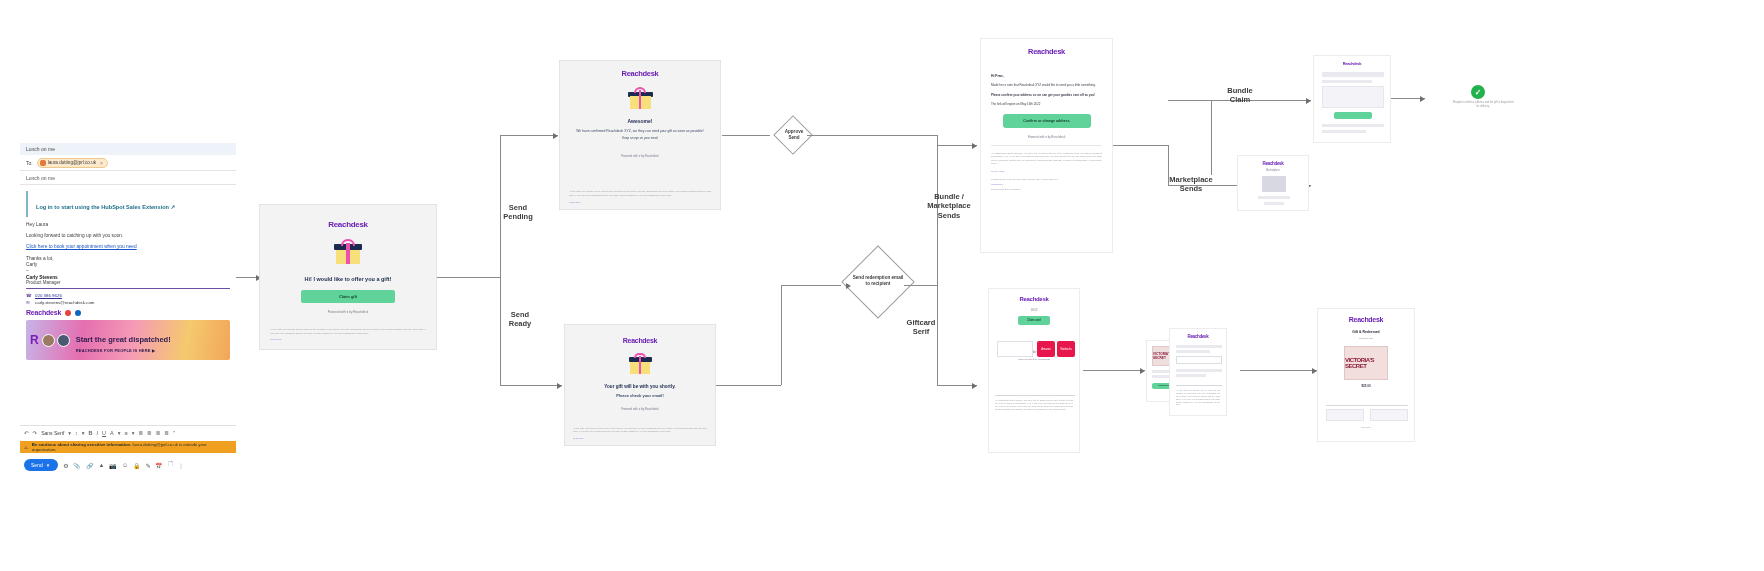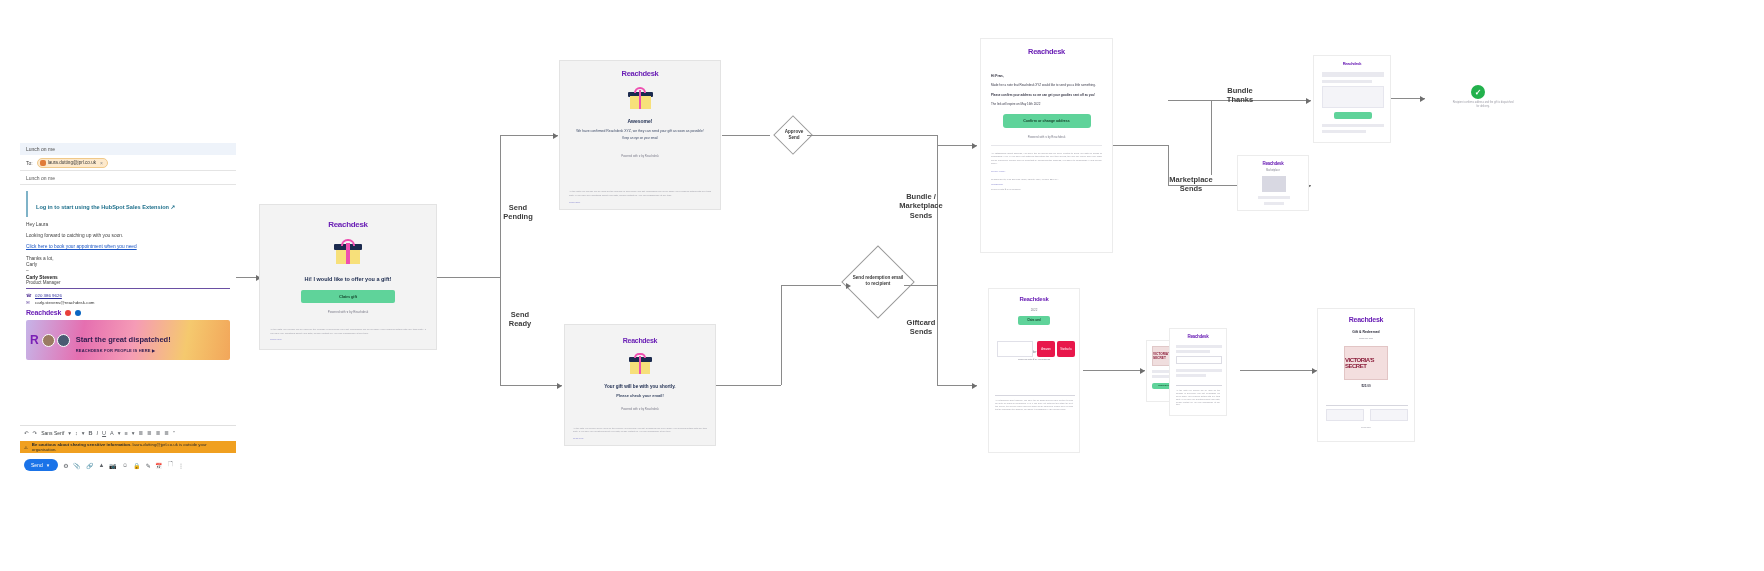--- a/index.html
+++ b/index.html
@@ -326,37 +326,37 @@
 to recipient</div>
   <div class="arrowhead" style="left:846px; top:282.5px;"></div>
 
   <div class="line vline" style="left:937px; top:135px; height:250px;"></div>
   <div class="line hline" style="left:904px; top:285px; width:33px;"></div>
   <div class="line hline" style="left:937px; top:145px; width:40px;"></div>
   <div class="arrowhead" style="left:972px; top:142.5px;"></div>
   <div class="line hline" style="left:937px; top:385px; width:40px;"></div>
   <div class="arrowhead" style="left:972px; top:382.5px;"></div>
 
-  <div class="flow-label" style="left:893px; top:192px; width:56px;">Bundle /
+  <div class="flow-label" style="left:921px; top:192px; width:56px;">Bundle /
 Marketplace
 Sends</div>
   <div class="flow-label" style="left:898px; top:318px; width:46px;">Giftcard
-Sends</div>
+Serif</div>
 
   <div class="line hline" style="left:1113px; top:145px; width:55px;"></div>
   <div class="line vline" style="left:1168px; top:145px; height:40px;"></div>
   <div class="line vline" style="left:1211px; top:100px; height:75px;"></div>
   <div class="line hline" style="left:1168px; top:100px; width:43px;"></div>
   <div class="line hline" style="left:1211px; top:100px; width:100px;"></div>
   <div class="arrowhead" style="left:1306px; top:97.5px;"></div>
   <div class="line hline" style="left:1168px; top:185px; width:143px;"></div>
   <div class="arrowhead" style="left:1306px; top:182.5px;"></div>
 
   <div class="flow-label" style="left:1218px; top:86px; width:44px;">Bundle
-Thanks</div>
+Claim</div>
   <div class="flow-label" style="left:1164px; top:175px; width:54px;">Marketplace
 Sends</div>
 
   <div class="line hline" style="left:1390px; top:98px; width:35px;"></div>
   <div class="arrowhead" style="left:1420px; top:95.5px;"></div>
   <div class="check-circle" style="left:1471px; top:85px; width:14px; height:14px; font-size:8px;">✓</div>
   <div class="legal" style="position:absolute; left:1452px; top:101px; width:62px; font-size:2.6px; text-align:center;">Recipient confirms address and the gift is dispatched for delivery.</div>
 
   <div class="line hline" style="left:1083px; top:370px; width:62px;"></div>
   <div class="arrowhead" style="left:1140px; top:367.5px;"></div>

